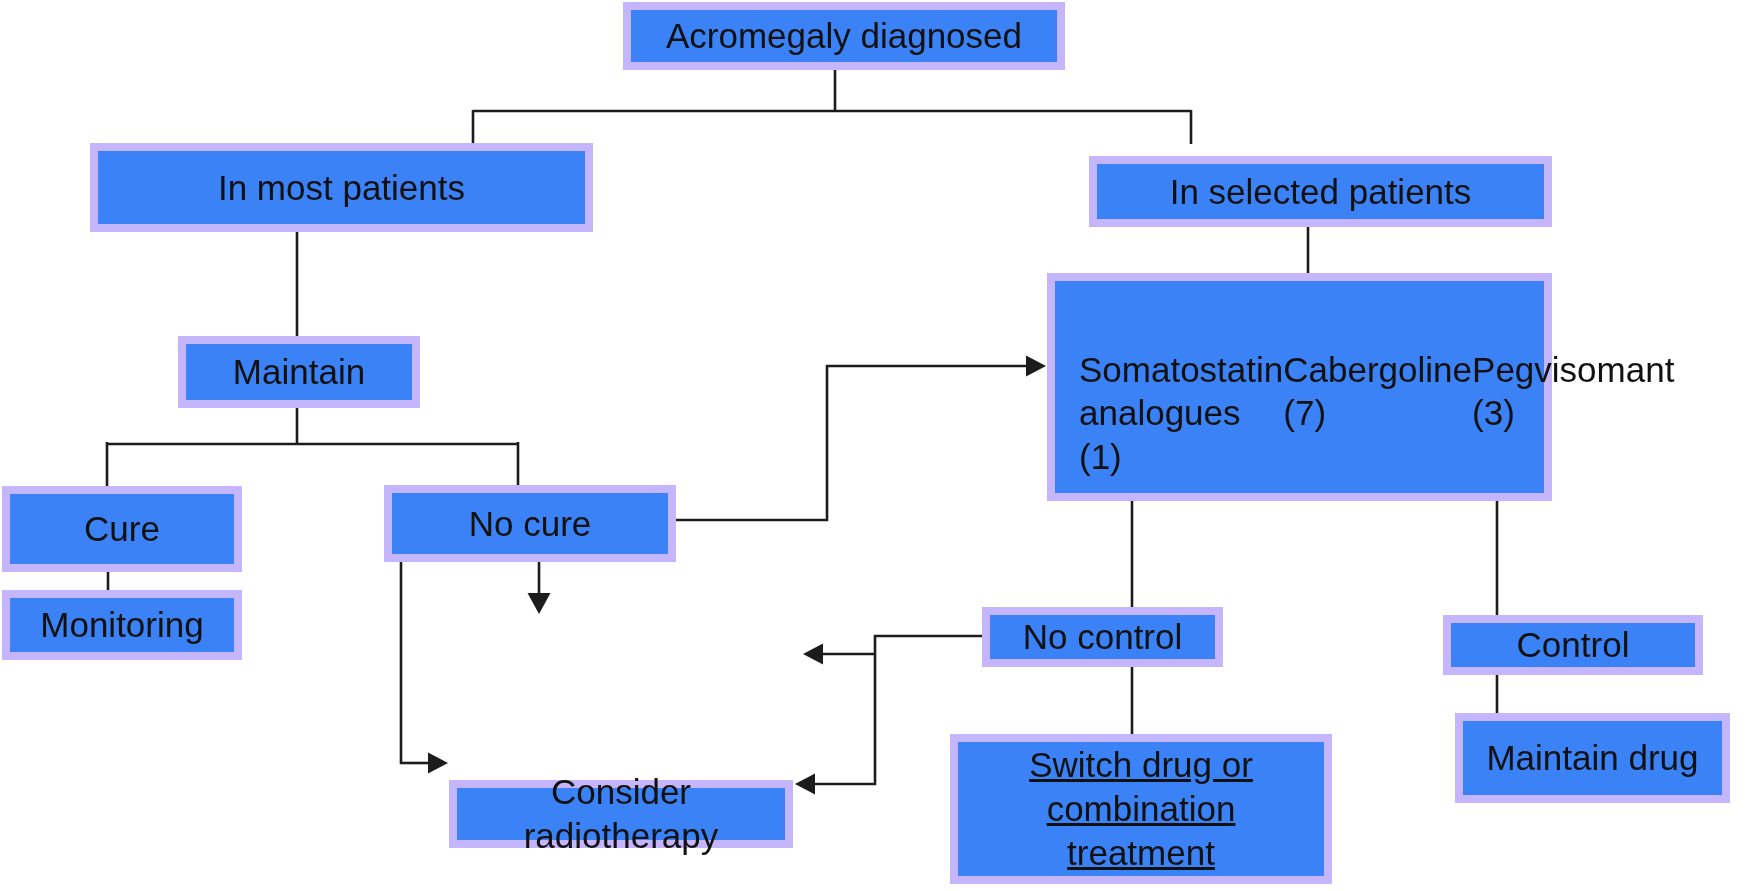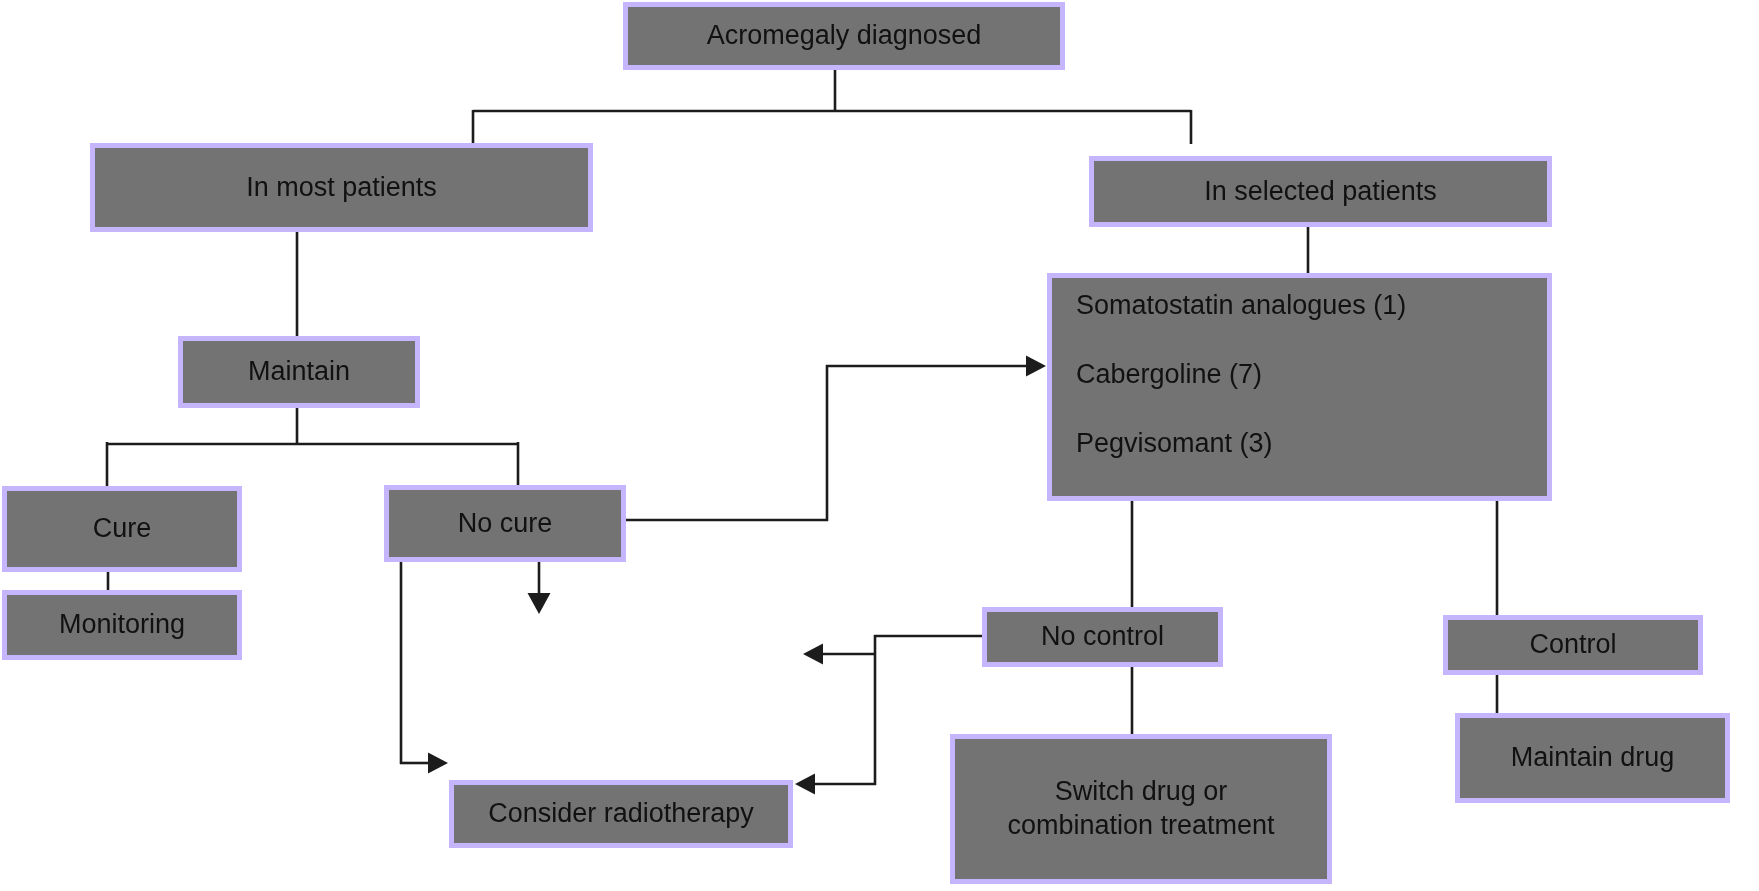--- a/index.html
+++ b/index.html
@@ -10,33 +10,33 @@
     font-family:"Liberation Sans", sans-serif;
     color:#111111;
     overflow:hidden;
   }
   .lines{position:absolute;left:0;top:0;width:1759px;height:891px;}
   .lines line{stroke:#1c1c1c;stroke-width:2.6;}
   .lines polygon{fill:#1c1c1c;stroke:none;}
   .node{
     position:absolute;
     box-sizing:border-box;
-    background:#737373;
-    border:5px solid #c4b5fd;
+    background:#3b82f6;
+    border:8px solid #c4b5fd;
     display:flex;
     align-items:center;
     justify-content:center;
     text-align:center;
-    font-size:27px;
+    font-size:35px;
     line-height:1.25;
   }
-  .node.multiline{padding:0 28px;}
+  .node.multiline{padding:0 28px;text-decoration:underline;}
   .node.list{
-    flex-direction:column;
-    align-items:flex-start;
+    flex-direction:row;
+    align-items:center;
     justify-content:flex-start;
     padding:11px 10px 0 24px;
     text-align:left;
   }
   .node.list .drug{height:90px;display:flex;align-items:flex-start;}
 </style>
 </head>
 <body>
 
 <div class="canvas">
@@ -103,21 +103,21 @@
   </div>
 
   <div class="node" style="left:2px;top:486px;width:240px;height:86px">
     <span>Cure</span>
   </div>
 
   <div class="node" style="left:2px;top:590px;width:240px;height:70px">
     <span>Monitoring</span>
   </div>
 
-  <div class="node" style="left:384px;top:485px;width:242px;height:77px">
+  <div class="node" style="left:384px;top:485px;width:292px;height:77px">
     <span>No cure</span>
   </div>
 
 
   <div class="node" style="left:449px;top:780px;width:344px;height:68px">
     <span>Consider radiotherapy</span>
   </div>
 
   <div class="node list" style="left:1047px;top:273px;width:505px;height:228px">
     <div class="drug">Somatostatin analogues (1)</div>

